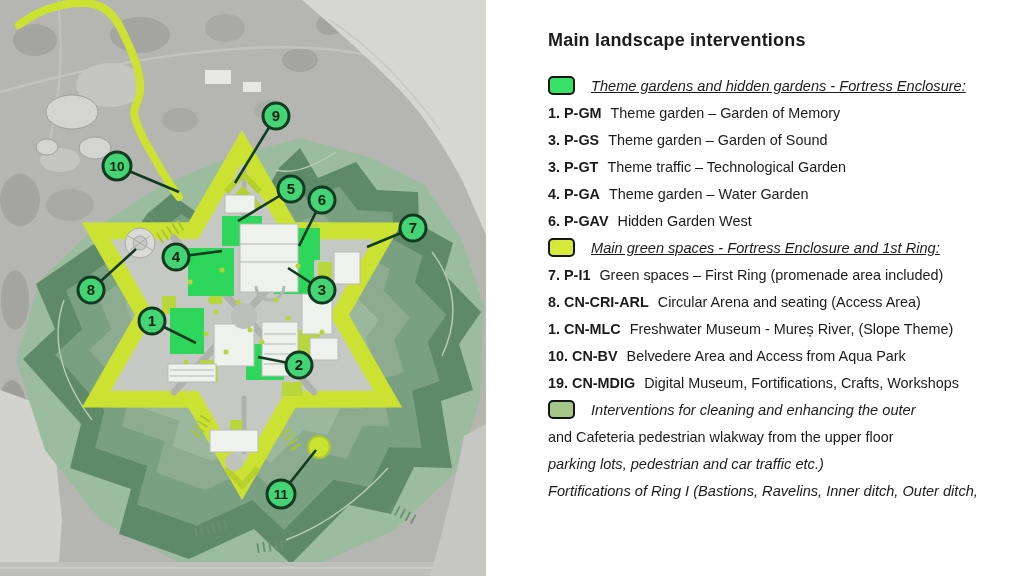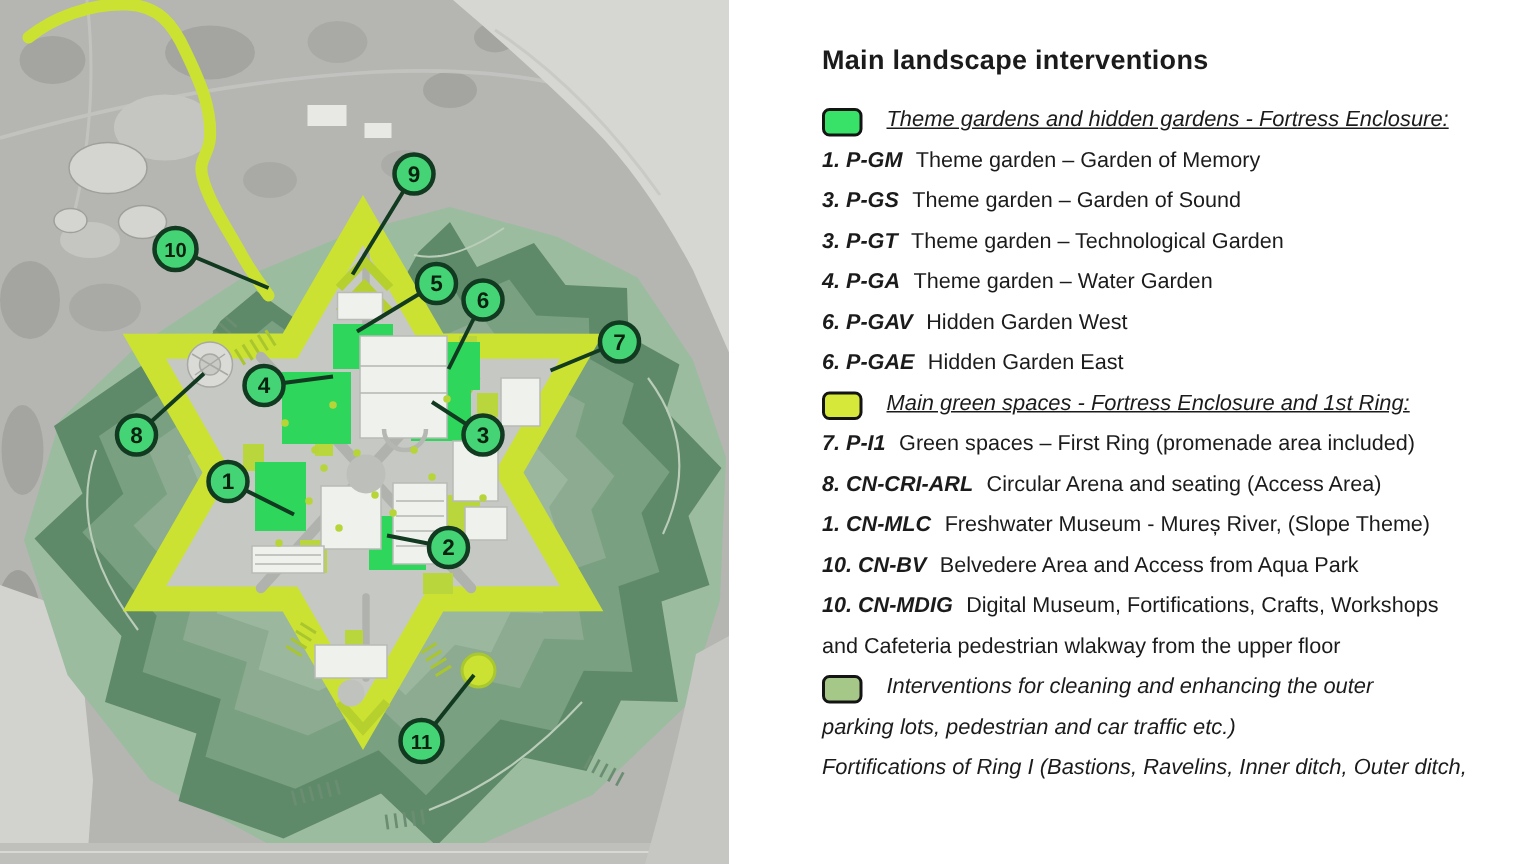--- a/index.html
+++ b/index.html
@@ -10,27 +10,27 @@
   .map-area { position:absolute; left:0; top:0; width:486px; height:576px; }
   .map-area svg { display:block; }
 
   .legend {
     position:absolute; left:486px; top:0; width:538px; height:576px;
     background:#ffffff; box-sizing:border-box; padding:30px 8px 0 62px;
     color:#1b1b1b;
     border-radius:30px;
   }
   .legend-title { font-size:18px; font-weight:bold; line-height:20px; margin:0 0 22px 0; letter-spacing:.2px; }
-  .row { height:27px; display:flex; align-items:flex-start; font-size:14.4px; white-space:nowrap; }
+  .row { height:27px; display:flex; align-items:center; font-size:14.4px; white-space:nowrap; }
   .swatch {
     width:27px; height:19px; flex:none; border:2px solid #141414;
     border-radius:5px; margin-right:16px; box-sizing:border-box;
   }
   .sec-header { font-style:italic; text-decoration:underline; font-size:14.6px; }
-  .item-label { font-weight:bold; margin-right:9px;font-style:italic; }
+  .item-label { font-weight:bold; margin-right:9px; }
   .item-desc { }
   .cont { font-size:14.4px; }
   .s3 { font-style:italic; font-size:14.6px; }
   .marker-num { font-family:"Liberation Sans",sans-serif; font-weight:bold; fill:#07230f; text-anchor:middle; }
 </style>
 </head>
 <body>
 
 <div class="stage">
 
@@ -324,34 +324,30 @@
     <div class="row">
       <span class="item-label">1. P-GM</span>
       <span class="item-desc">Theme garden – Garden of Memory</span>
     </div>
     <div class="row">
       <span class="item-label">3. P-GS</span>
       <span class="item-desc">Theme garden – Garden of Sound</span>
     </div>
     <div class="row">
       <span class="item-label">3. P-GT</span>
-      <span class="item-desc">Theme garden – Technological Garden</span>
+      <span class="item-desc">Theme traffic – Technological Garden</span>
     </div>
     <div class="row">
       <span class="item-label">4. P-GA</span>
       <span class="item-desc">Theme garden – Water Garden</span>
     </div>
     <div class="row">
       <span class="item-label">6. P-GAV</span>
       <span class="item-desc">Hidden Garden West</span>
     </div>
-    <div class="row">
-      <span class="item-label">6. P-GAE</span>
-      <span class="item-desc">Hidden Garden East</span>
-    </div>
 
     <div class="row">
       <span class="swatch" style="background-color: rgb(214, 233, 59);"></span>
       <span class="sec-header">Main green spaces - Fortress Enclosure and 1st Ring:</span>
     </div>
     <div class="row">
       <span class="item-label">7. P-I1</span>
       <span class="item-desc">Green spaces – First Ring (promenade area included)</span>
     </div>
     <div class="row">
@@ -360,25 +356,25 @@
     </div>
     <div class="row">
       <span class="item-label">1. CN-MLC</span>
       <span class="item-desc">Freshwater Museum - Mureș River, (Slope Theme)</span>
     </div>
     <div class="row">
       <span class="item-label">10. CN-BV</span>
       <span class="item-desc">Belvedere Area and Access from Aqua Park</span>
     </div>
     <div class="row">
-      <span class="item-label">10. CN-MDIG</span>
+      <span class="item-label">19. CN-MDIG</span>
       <span class="item-desc">Digital Museum, Fortifications, Crafts, Workshops</span>
     </div>
-    <div class="row cont">and Cafeteria pedestrian wlakway from the upper floor</div>
-
     <div class="row">
       <span class="swatch" style="background-color: rgb(165, 199, 135);"></span>
       <span class="s3">Interventions for cleaning and enhancing the outer</span>
     </div>
+
+    <div class="row cont">and Cafeteria pedestrian wlakway from the upper floor</div>
     <div class="row s3">parking lots, pedestrian and car traffic etc.)</div>
     <div class="row s3">Fortifications of Ring I (Bastions, Ravelins, Inner ditch, Outer ditch,</div>
   </div>
 </div>
 
 </body></html>

